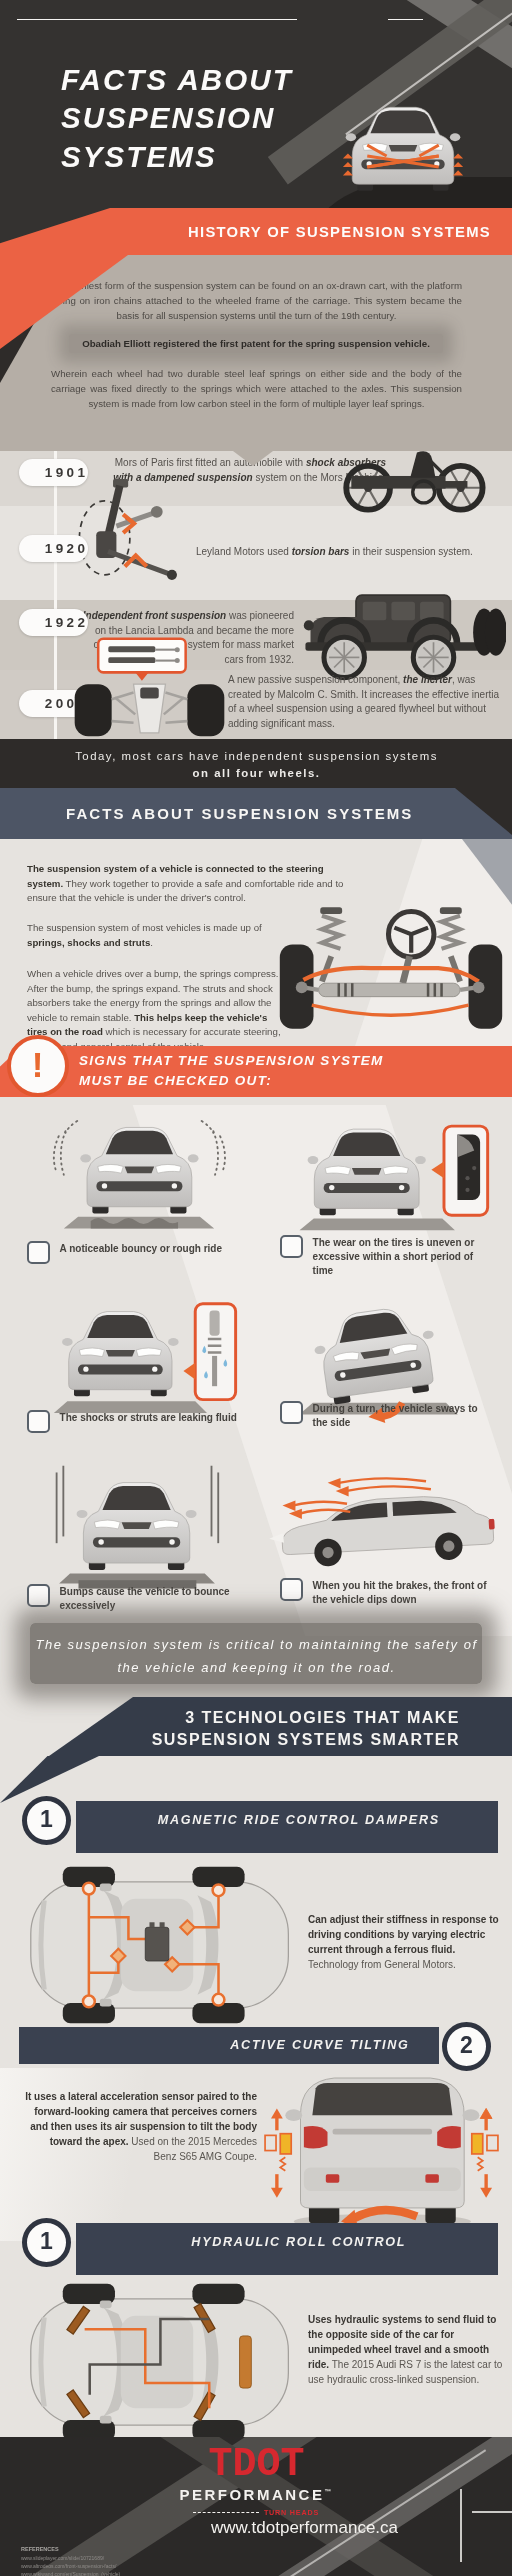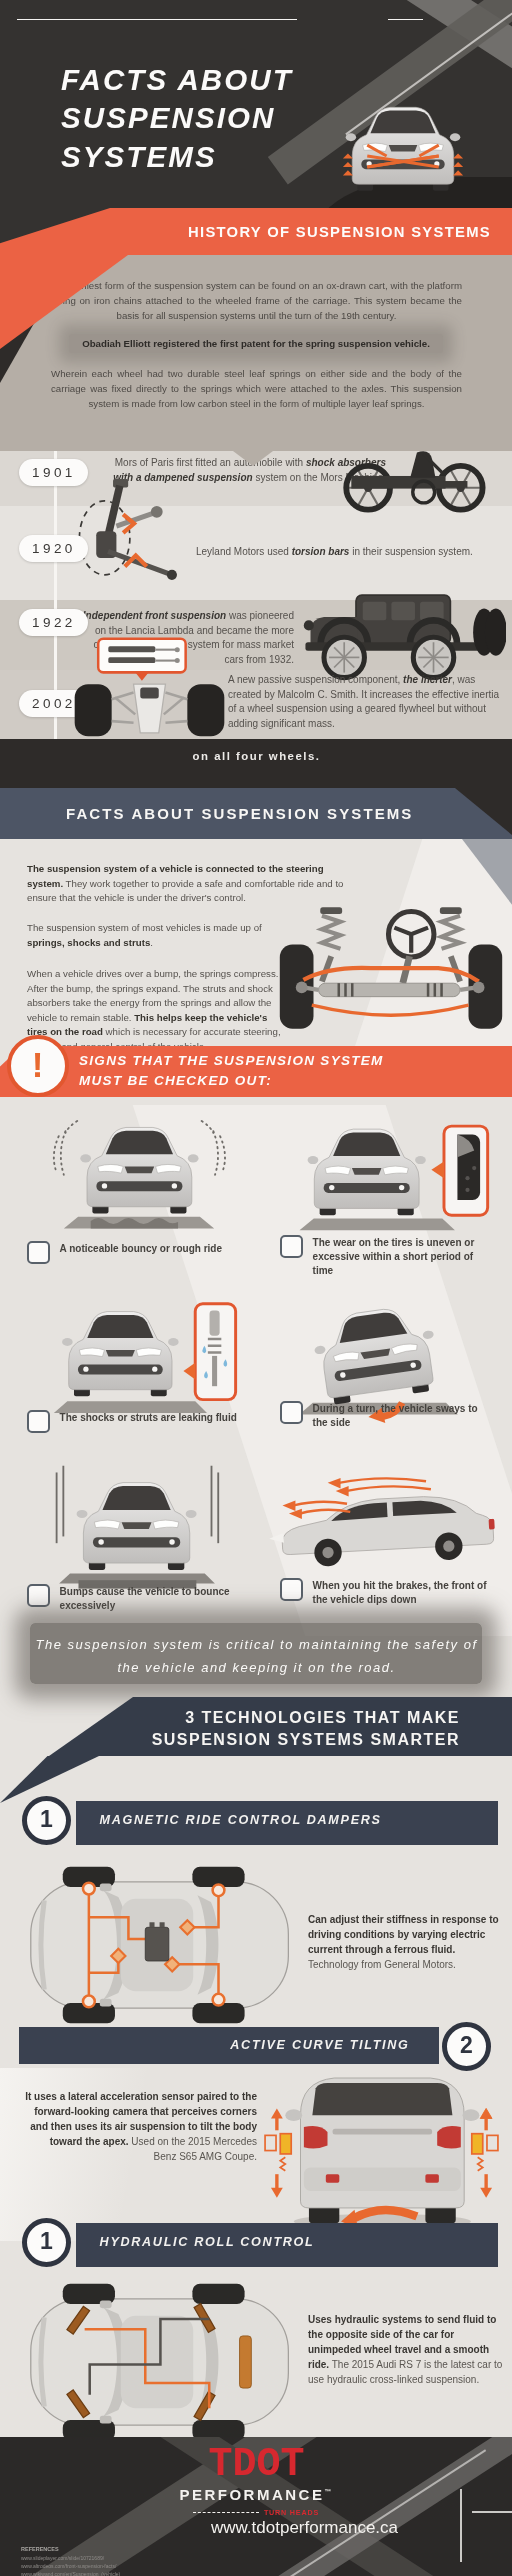--- a/index.html
+++ b/index.html
@@ -29,21 +29,21 @@
   .hist-hl span{display:inline-block;font-size:9.7px;font-weight:bold;color:#2E2B28;
                 background:rgba(62,58,54,.22);box-shadow:0 0 13.5px 10px rgba(62,58,54,.22);
                 padding:4.2px 13.5px;border-radius:2.5px;}
   .notch{left:233px;top:451px;width:0;height:0;border-left:20px solid transparent;
          border-right:20px solid transparent;border-top:15px solid #B5AEA6;z-index:5;}
 
   
   .band{left:0;width:513px;}
   .vline{left:54px;top:451px;width:2.5px;height:337px;background:#F7F5F2;}
   .pill{left:19.4px;width:69px;height:27px;background:#FCFBFA;border-radius:14.3px;
-        text-align:center;line-height:27px;font-weight:normal;font-size:13.5px;letter-spacing:3.4px;
+        text-align:right;line-height:27px;font-weight:bold;font-size:13.5px;letter-spacing:3.4px;
         color:#3A3836;box-shadow:0 0.8px 2.5px rgba(0,0,0,.18);z-index:6;}
   .tl-text{font-size:10px;line-height:1.45;color:#55514D;}
   .tl-text b{font-style:italic;color:#3A3733;}
 
   
   .sec-today{left:0;top:739px;width:513px;height:49px;background:#2E2B29;color:#EDEBE8;
              text-align:center;font-size:11.4px;letter-spacing:1.5px;padding-top:9.3px;box-sizing:border-box;line-height:1.45;}
   .sec-factsband{left:0;top:788px;width:513px;height:51px;background:#4D5565;}
   .factsband-title{left:66px;top:788px;height:51px;line-height:51px;font-size:15px;font-weight:bold;
                    letter-spacing:2.1px;color:#F7F6F4;z-index:2;}
@@ -71,22 +71,22 @@
            letter-spacing:1.5px;line-height:1.75;color:#FBFAF8;}
 
   
   .techband{left:0;top:1697px;width:513px;height:59px;background:#353C49;
             clip-path:polygon(133px 0,100% 0,100% 100%,49px 100%);}
   .techband-t{left:0;top:1707px;width:460px;text-align:right;font-weight:bold;font-size:16px;
               letter-spacing:1.5px;line-height:1.35;color:#F5F4F2;}
   .techband-tail{left:0;top:1756px;width:99px;height:47px;background:#353C49;clip-path:polygon(48% 0,100% 0,0 100%);}
   .badge{width:49px;height:49px;border-radius:50%;background:#FCFBFA;border:5px solid #2F3440;
          box-sizing:border-box;text-align:center;line-height:37px;font-size:23px;font-weight:bold;color:#2F3440;z-index:3;}
-  .tbar{height:44px;background:#3A4150;color:#F2F1EF;font-style:italic;font-weight:bold;
-        font-size:12.6px;letter-spacing:1.7px;line-height:39px;}
+  .tbar{height:52px;background:#3A4150;color:#F2F1EF;font-style:italic;font-weight:bold;
+        font-size:12.6px;letter-spacing:1.7px;line-height:39px;text-align:center;}
   .tech-p{font-size:10px;line-height:1.5;color:#5A5651;}
   .tech-p b{color:#3A3733;}
   .stripe{background:rgba(250,248,245,.5);}
 
   
   .sec-footer{left:0;top:2437px;width:513px;height:139px;background:#2B2928;overflow:hidden;}
   .logo-main{left:0;top:2442px;width:513px;text-align:center;font-size:40px;font-weight:bold;
              letter-spacing:0px;color:#D7282F;z-index:3;font-family:Liberation Mono, monospace;}
   .logo-sub{left:0;top:2486px;width:513px;text-align:center;font-size:15px;font-weight:bold;
             letter-spacing:2.5px;color:#F4F2EF;z-index:3;}
@@ -288,20 +288,21 @@
         <line x1="110" y1="66" x2="136" y2="74"></line>
           <line x1="110" y1="102" x2="136" y2="100"></line>
         <line x1="74" y1="92" x2="50" y2="72"></line>
           <line x1="108" y1="92" x2="132" y2="72"></line>
       </g>
       <rect x="80" y="60" width="22" height="13" rx="3" fill="#4A4745"></rect>
     </svg>
   </div>
 
   <div class="b sec-today">
+    <div>Today, most cars have independent suspension systems</div>
     <div style="font-weight:bold">on all four wheels.</div>
   </div>
   <div class="b sec-factsband"></div>
   <div class="b tri-dark"></div>
   <div class="b factsband-title">FACTS ABOUT SUSPENSION SYSTEMS</div>
   <div class="b tri-slate"></div>
 
   <div class="b stripe" style="left:388px;top:839px;width:177px;height:211px;transform:skewX(-18deg)"></div>
   <div class="b facts-p" style="left:27px;top:862px;width:325px"><b>The suspension system of a vehicle is connected to the steering system.</b> They work together to provide a safe and comfortable ride and to ensure that the vehicle is under the driver's control.</div>
   <div class="b facts-p" style="left:27px;top:921px;width:253px">The suspension system of most vehicles is made up of <b>springs, shocks and struts</b>.</div>

